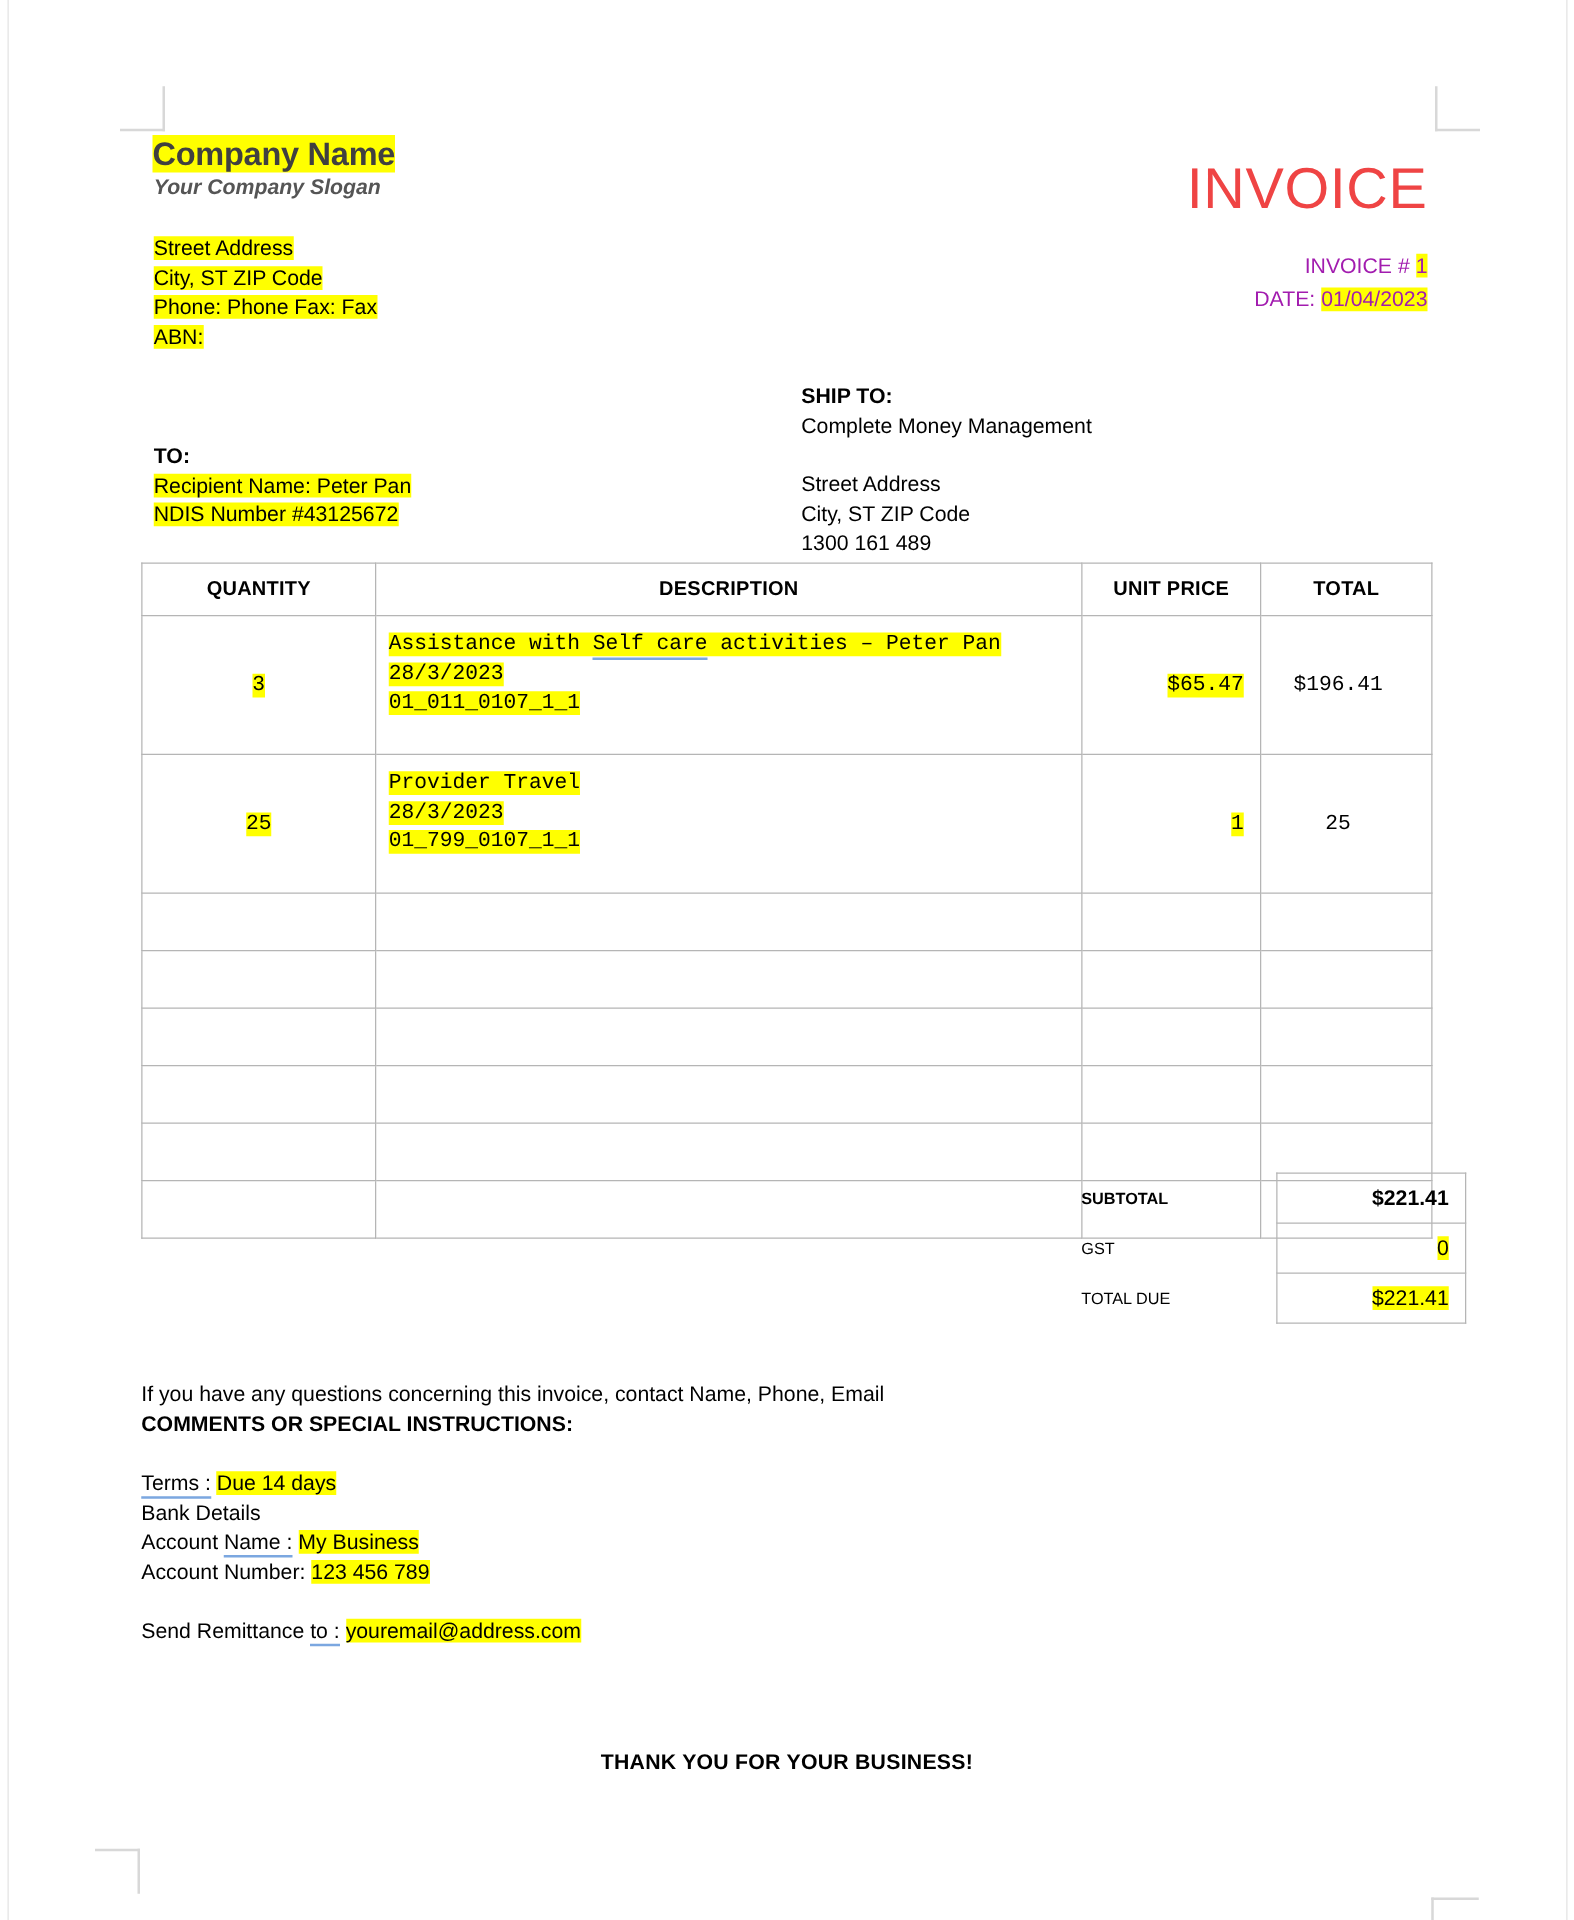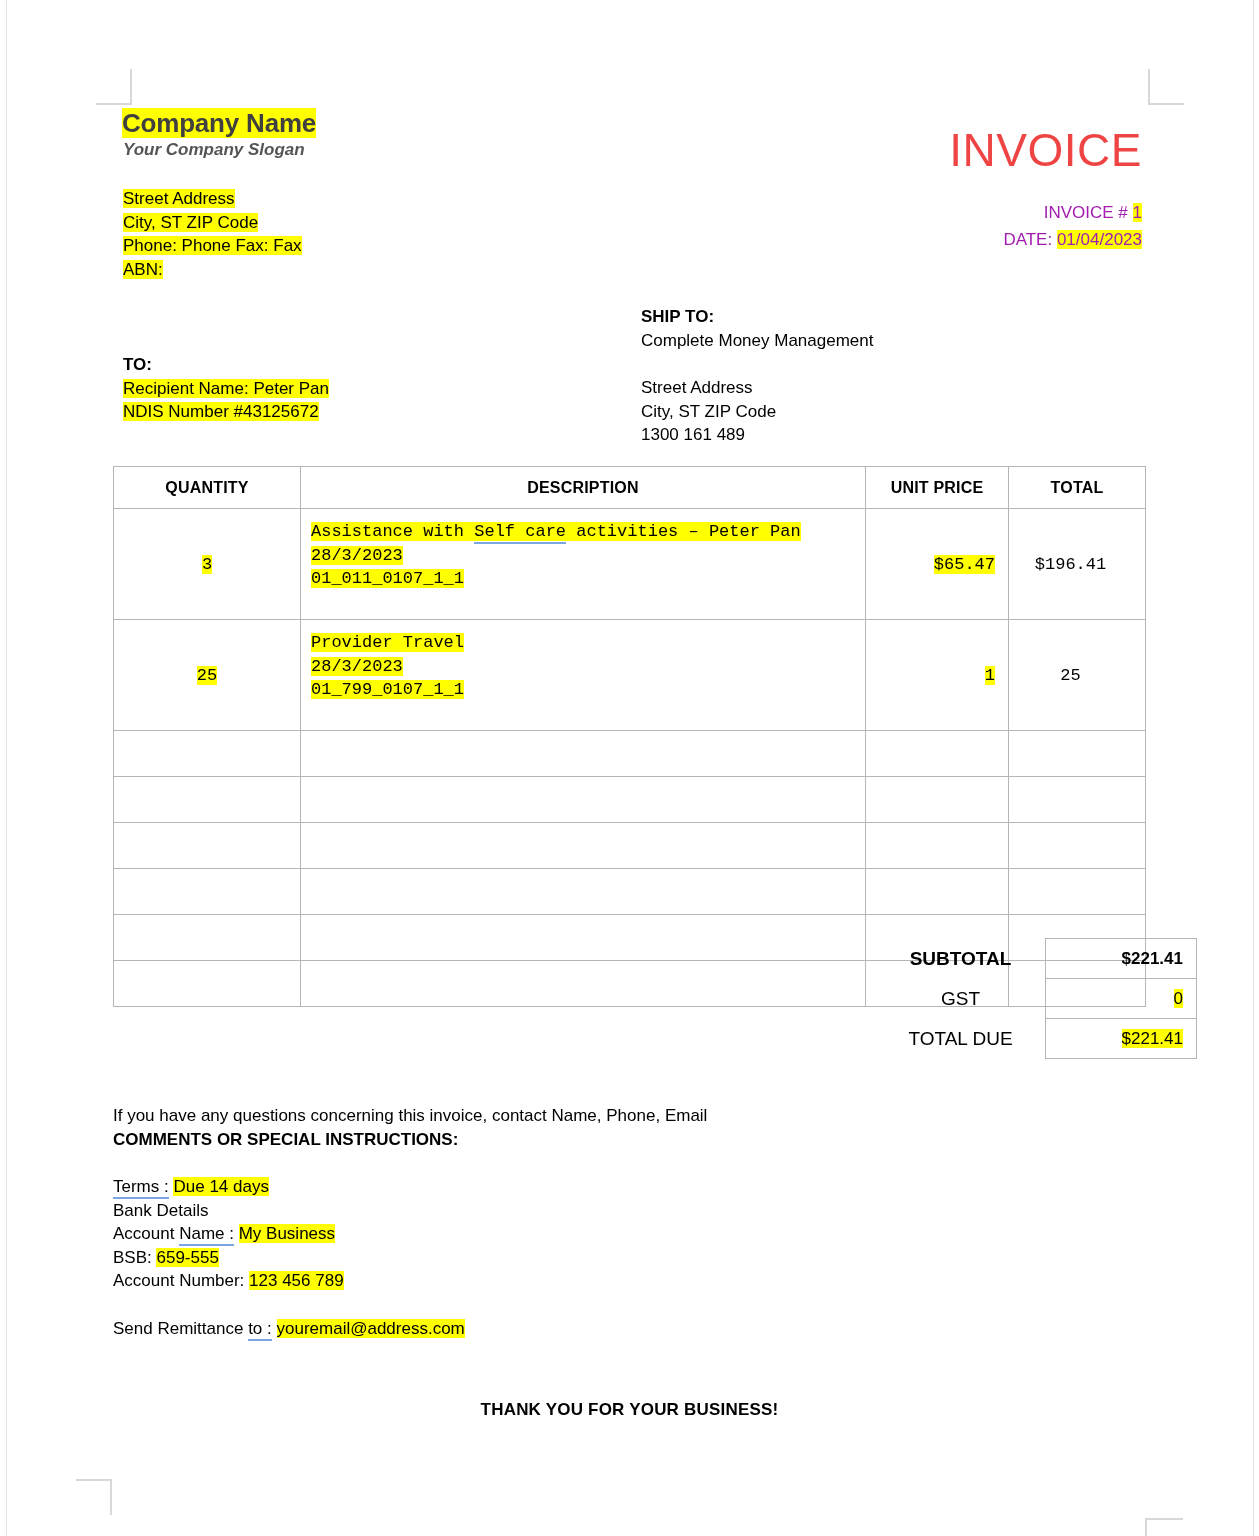--- a/index.html
+++ b/index.html
@@ -125,21 +125,21 @@
     line-height: 23.5px;
     color: #000;
   }
   .ship-to div { white-space: nowrap; }
   .ship-to .lbl { font-weight: bold; }
   .ship-to .gap { height: 24px; }
 
   
   .items {
     position: absolute;
-    left: 113px; top: 466px;
+    left: 113px; top: 450px;
     width: 1032px;
     border-collapse: collapse;
     table-layout: fixed;
   }
   .items th, .items td {
     border: 1px solid #b5b5b5;
     padding: 0;
     vertical-align: middle;
   }
   .items thead th {
@@ -194,26 +194,25 @@
   .totals {
     position: absolute;
     left: 865px; top: 938px;
     width: 280px;
     border-collapse: collapse;
     table-layout: fixed;
   }
   .totals td { padding: 0; height: 39px; }
   .totals td.label {
     width: 143px;
-    text-align: center;
+    text-align: left;
     padding-right: 13px;
-    font-size: 19px;
+    font-size: 13px;
     color: #000;
     border: none;
-    padding-left: 24px;
   }
   .totals td.label.b { font-weight: bold; }
   .totals td.value {
     width: 137px;
     border: 1px solid #b5b5b5;
     text-align: right;
     padding-right: 13px;
     font-size: 17px;
     color: #000;
     margin-top: 24px;
@@ -402,21 +401,20 @@
 
   <div class="questions">
     <div>If you have any questions concerning this invoice, contact Name, Phone, Email</div>
     <div class="bold">COMMENTS OR SPECIAL INSTRUCTIONS:</div>
   </div>
 
   <div class="bank">
     <div><span class="sp">Terms :</span> <span class="hl">Due 14 days</span></div>
     <div>Bank Details</div>
     <div><span>Account </span><span class="sp">Name :</span> <span class="hl">My Business</span></div>
-    <div><span>BSB: </span><span class="hl">659-555</span></div>
     <div><span>Account Number: </span><span class="hl">123 456 789</span></div>
     <div class="gap"></div>
     <div><span>Send Remittance </span><span class="sp">to :</span> <span class="hl">youremail@address.com</span></div>
   </div>
 
   <div class="thanks">THANK YOU FOR YOUR BUSINESS!</div>
 
 </div>
 
 </body></html>

